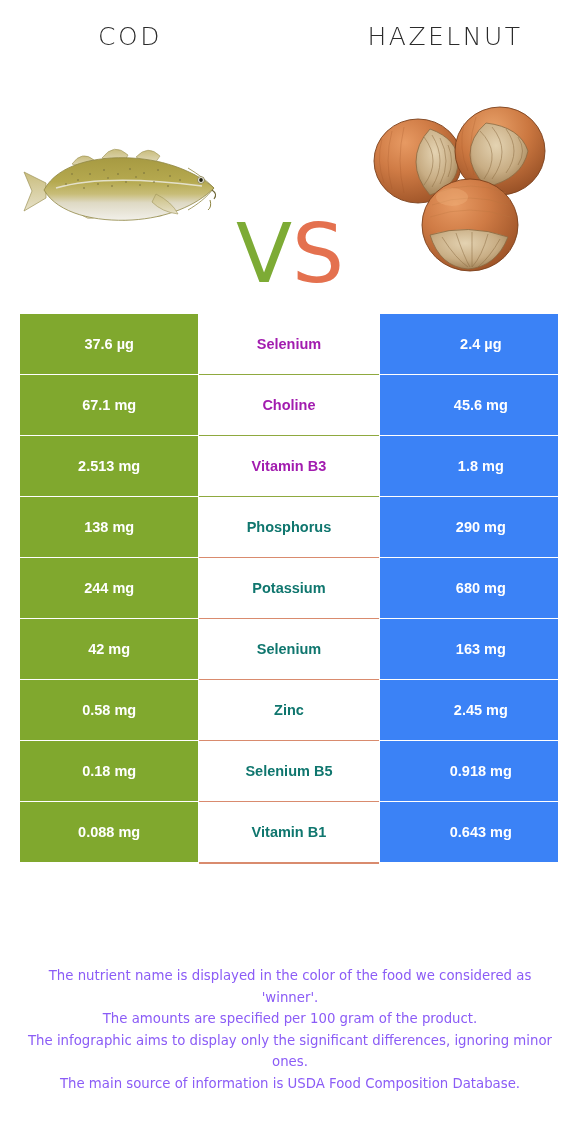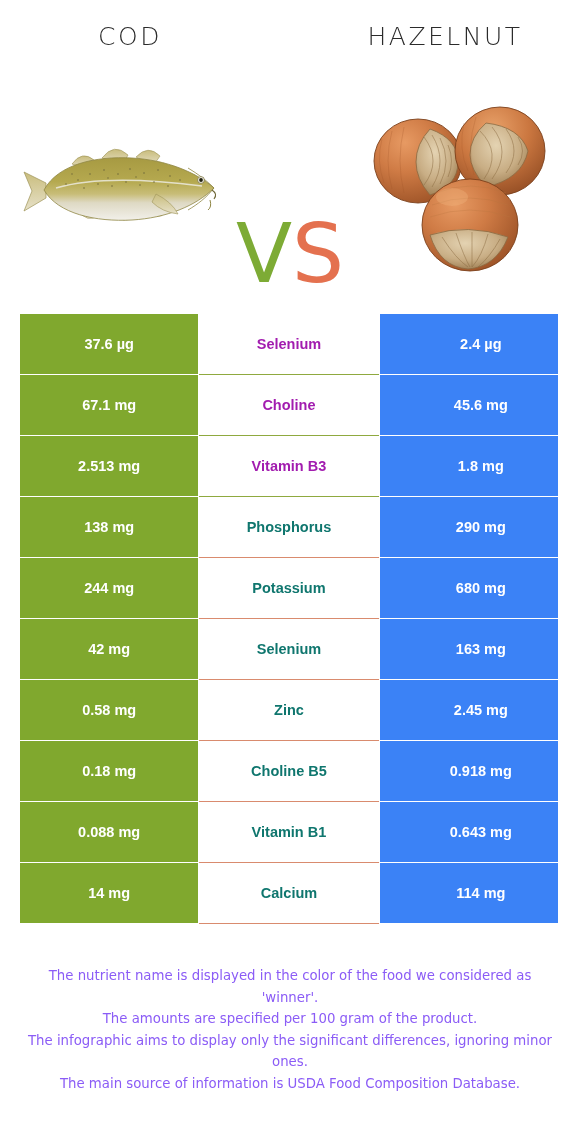--- a/index.html
+++ b/index.html
@@ -408,21 +408,21 @@
       <div class="rowsep orange">
         <div class="seg-side"></div>
         <div class="seg-gut"></div>
         <div class="seg-mid"></div>
         <div class="seg-gut"></div>
         <div class="seg-side"></div>
       </div>
       <div class="row win-right">
         <div class="cell left-val">0.18 mg</div>
         <div class="gutter"></div>
-        <div class="cell name">Choline B5</div>
+        <div class="cell name">Selenium B5</div>
         <div class="gutter"></div>
         <div class="cell right-val">0.918 mg</div>
       </div>
       <div class="rowsep orange">
         <div class="seg-side"></div>
         <div class="seg-gut"></div>
         <div class="seg-mid"></div>
         <div class="seg-gut"></div>
         <div class="seg-side"></div>
       </div>
@@ -432,27 +432,20 @@
         <div class="cell name">Vitamin B1</div>
         <div class="gutter"></div>
         <div class="cell right-val">0.643 mg</div>
       </div>
       <div class="rowsep orange">
         <div class="seg-side"></div>
         <div class="seg-gut"></div>
         <div class="seg-mid"></div>
         <div class="seg-gut"></div>
         <div class="seg-side"></div>
-      </div>
-      <div class="row win-right">
-        <div class="cell left-val">14 mg</div>
-        <div class="gutter"></div>
-        <div class="cell name">Calcium</div>
-        <div class="gutter"></div>
-        <div class="cell right-val">114 mg</div>
       </div>
       <div class="rowsep orange">
         <div class="seg-side"></div>
         <div class="seg-gut"></div>
         <div class="seg-mid"></div>
         <div class="seg-gut"></div>
         <div class="seg-side"></div>
       </div>
     </div>
 

